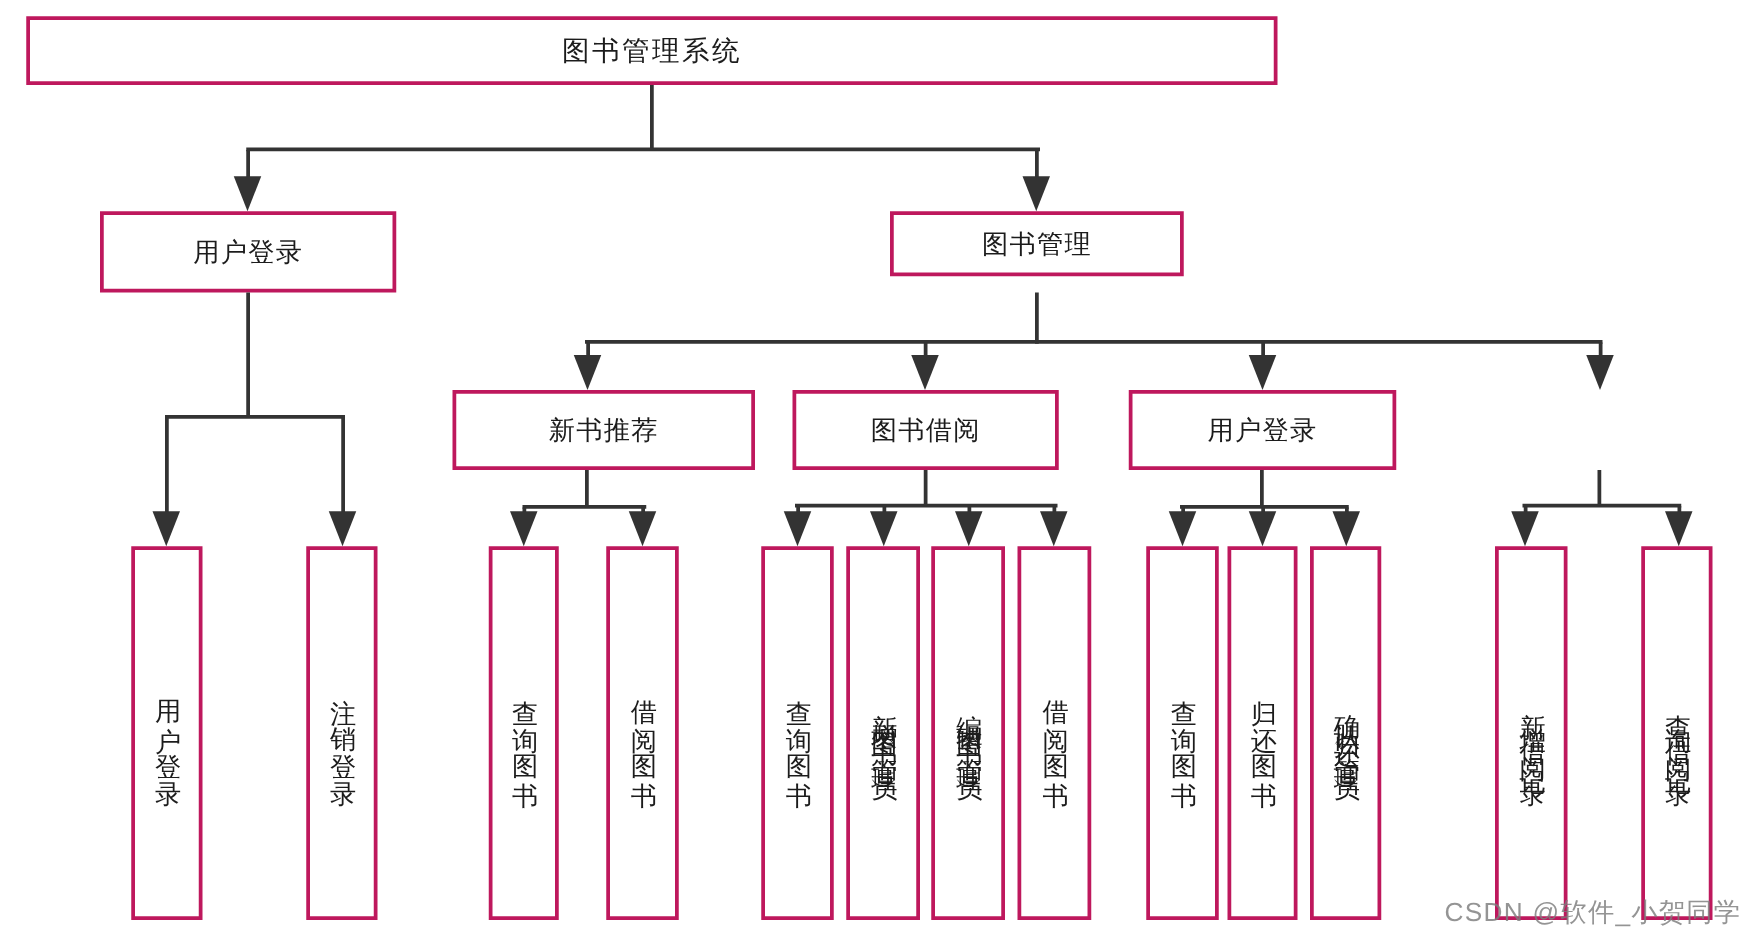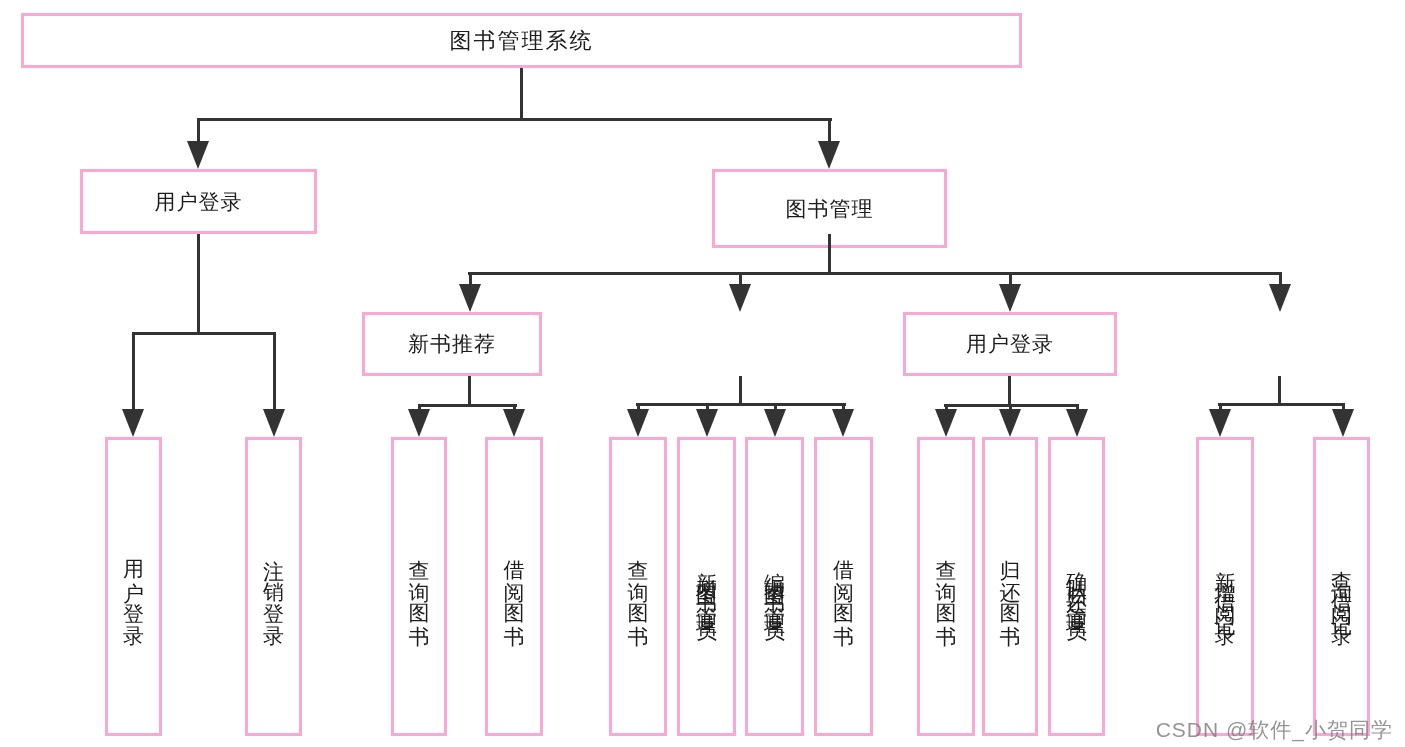--- a/index.html
+++ b/index.html
@@ -3,21 +3,21 @@
 <meta charset="utf-8">
 <style>
   html, body { margin:0; padding:0; background:#ffffff; }
   .canvas {
     position:relative; width:1405px; height:747px;
     background:#ffffff; overflow:hidden;
     font-family:"Liberation Sans","DejaVu Sans",sans-serif;
   }
   .node {
     position:absolute; box-sizing:border-box;
-    border:3px solid #f9a8d4; background:#ffffff;
+    border:3px solid #be185d; background:#ffffff;
     display:flex; align-items:center; justify-content:center;
   }
   .node span {
     color:#1c1c1c; font-size:21px; letter-spacing:1px; white-space:nowrap;
   }
   .root-node span { font-size:22px; letter-spacing:2px; }
   .leaf span {
     writing-mode:vertical-lr; text-orientation:mixed;
     white-space:nowrap; font-size:21px;
   }
@@ -47,28 +47,31 @@
 <div class="canvas">
 
   <div class="node root-node" style="left:21px;top:13px;width:1001px;height:55px">
     <span>图书管理系统</span>
   </div>
 
   <div class="node" style="left:80px;top:169px;width:237px;height:65px">
     <span>用户登录</span>
   </div>
 
-  <div class="node" style="left:712px;top:169px;width:235px;height:79px">
+  <div class="node" style="left:712px;top:169px;width:235px;height:52px">
     <span>图书管理</span>
   </div>
 
-  <div class="node" style="left:362px;top:312px;width:180px;height:64px">
+  <div class="node" style="left:362px;top:312px;width:242px;height:64px">
     <span>新书推荐</span>
   </div>
 
+  <div class="node" style="left:634px;top:312px;width:213px;height:64px">
+    <span>图书借阅</span>
+  </div>
 
   <div class="node" style="left:903px;top:312px;width:214px;height:64px">
     <span>用户登录</span>
   </div>
 
 
   <div class="node leaf len4" style="left:105px;top:437px;width:57px;height:299px">
     <span>用户登录</span>
   </div>
   <div class="node leaf len4" style="left:245px;top:437px;width:57px;height:299px">

